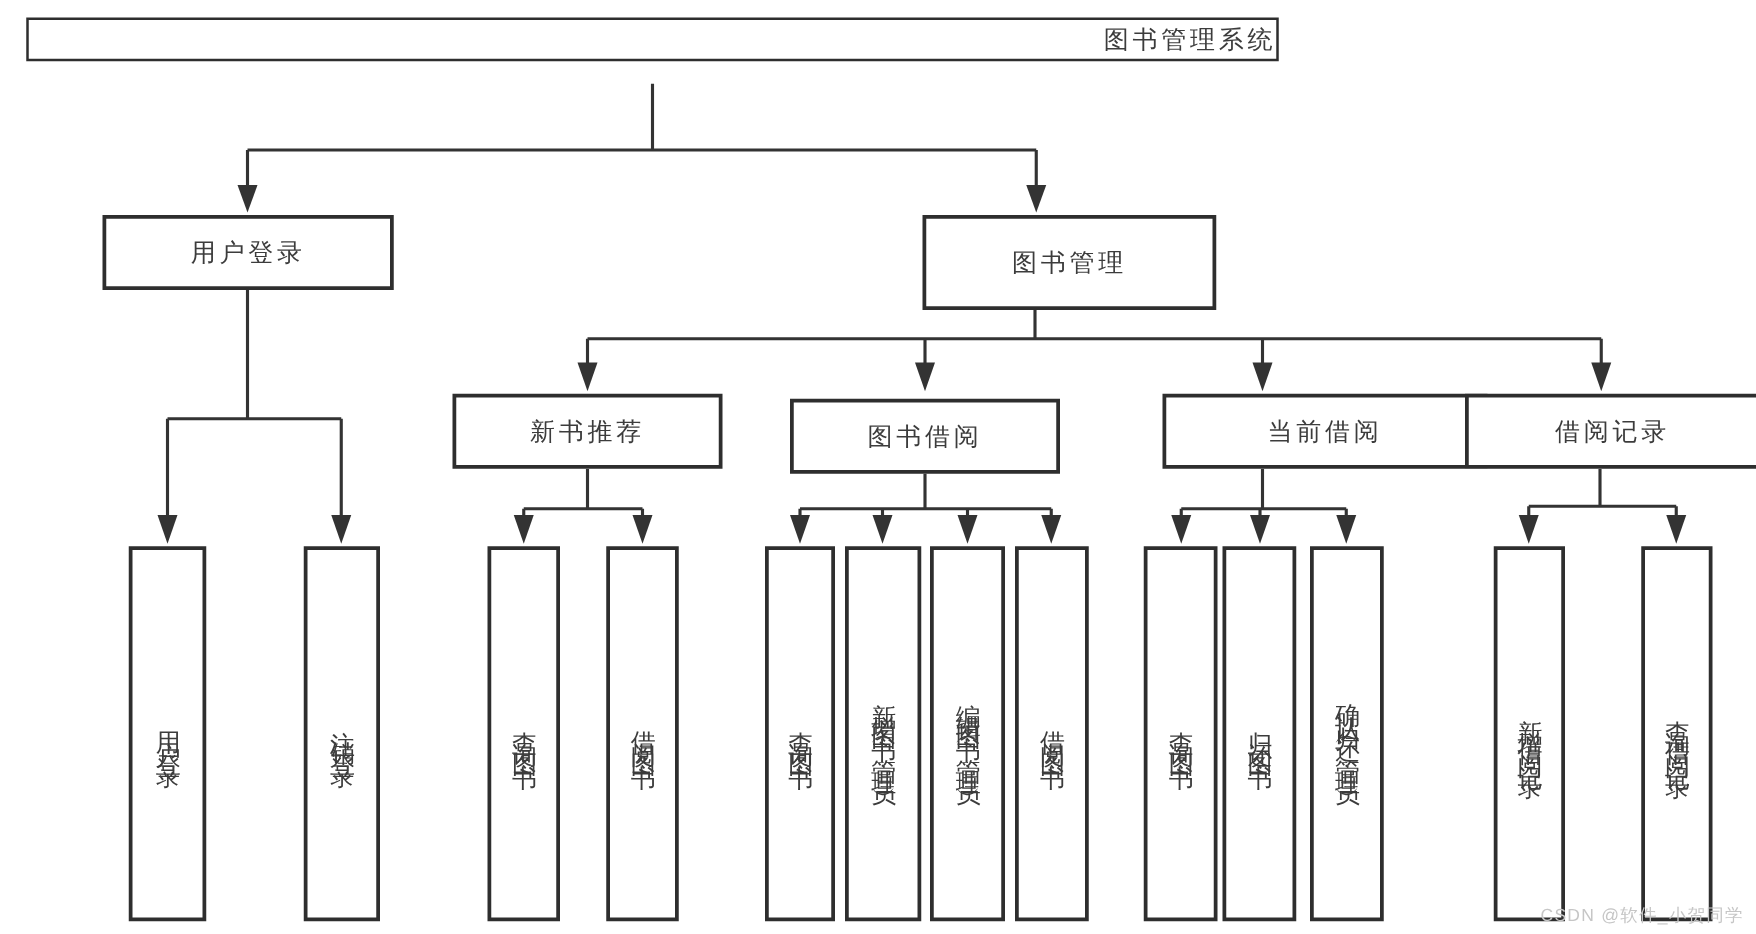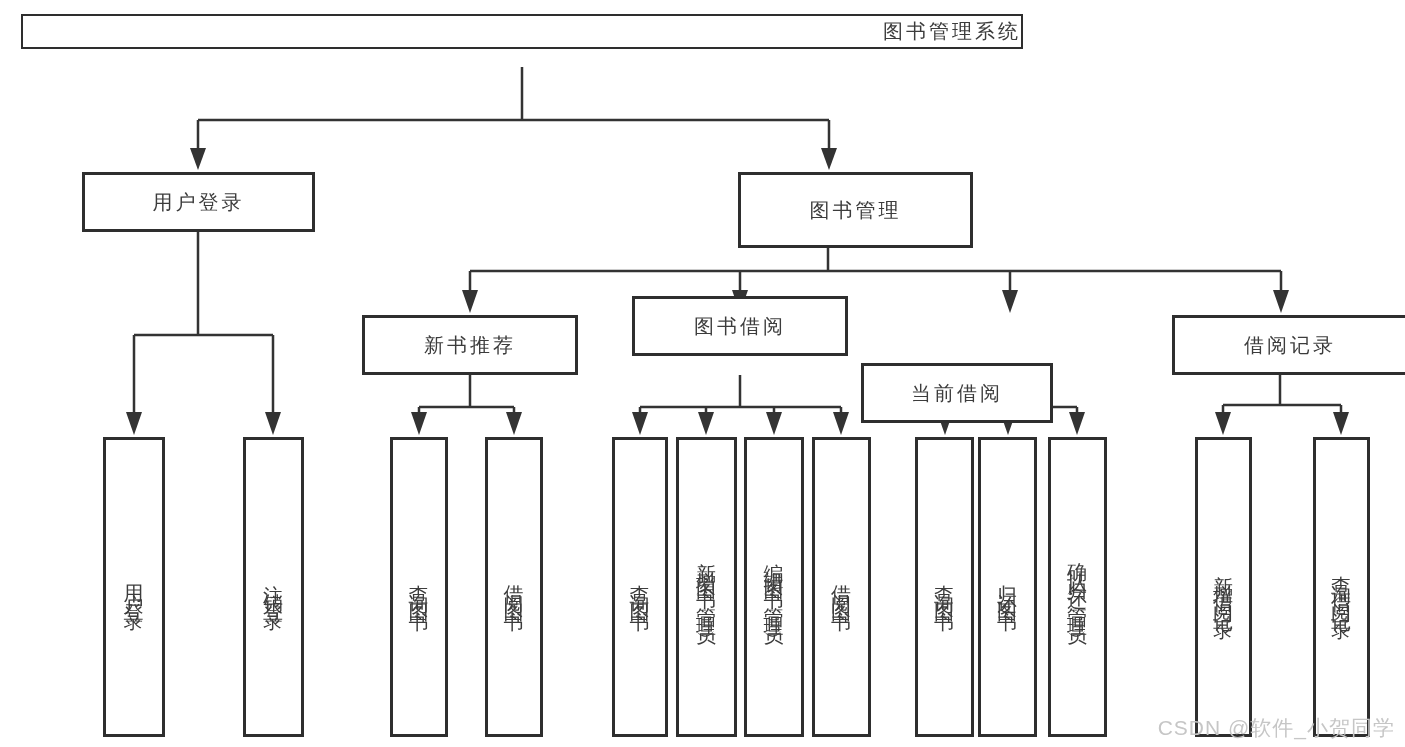--- a/index.html
+++ b/index.html
@@ -28,21 +28,21 @@
   .box.v .lbl {
     writing-mode:vertical-rl;
     text-orientation:mixed;
     letter-spacing:9px;
     line-height:1;
     white-space:nowrap;
   }
   .watermark {
     position:absolute;
     right:10px; bottom:5px;
-    font-size:21px;
+    font-size:14px;
     color:#c6c6c6;
     letter-spacing:1px;
     white-space:nowrap;
     z-index:5;
   }
 </style>
 </head>
 <body>
 
 <div class="stage">
@@ -90,24 +90,24 @@
   <div class="box h" style="left:82px; top:172px; width:233px; height:60px;">
     <span class="lbl">用户登录</span>
   </div>
   <div class="box h" style="left:738px; top:172px; width:235px; height:76px;">
     <span class="lbl">图书管理</span>
   </div>
 
   <div class="box h" style="left:362px; top:315px; width:216px; height:60px;text-align:center;">
     <span class="lbl">新书推荐</span>
   </div>
-  <div class="box h" style="left:632px; top:296px; width:216px; height:60px;">
+  <div class="box h" style="left:632px; top:319px; width:216px; height:60px;">
     <span class="lbl">图书借阅</span>
   </div>
-  <div class="box h" style="left:861px; top:315px; width:192px; height:60px;margin-top:48px;">
+  <div class="box h" style="left:930px; top:315px; width:260px; height:60px;">
     <span class="lbl">当前借阅</span>
   </div>
   <div class="box h" style="left:1172px; top:315px; width:236px; height:60px;">
     <span class="lbl">借阅记录</span>
   </div>
 
   <div class="box v" style="left:103px; top:437px; width:62px; height:300px;">
     <span class="lbl">用户登录</span>
   </div>
   <div class="box v" style="left:243px; top:437px; width:61px; height:300px;">

